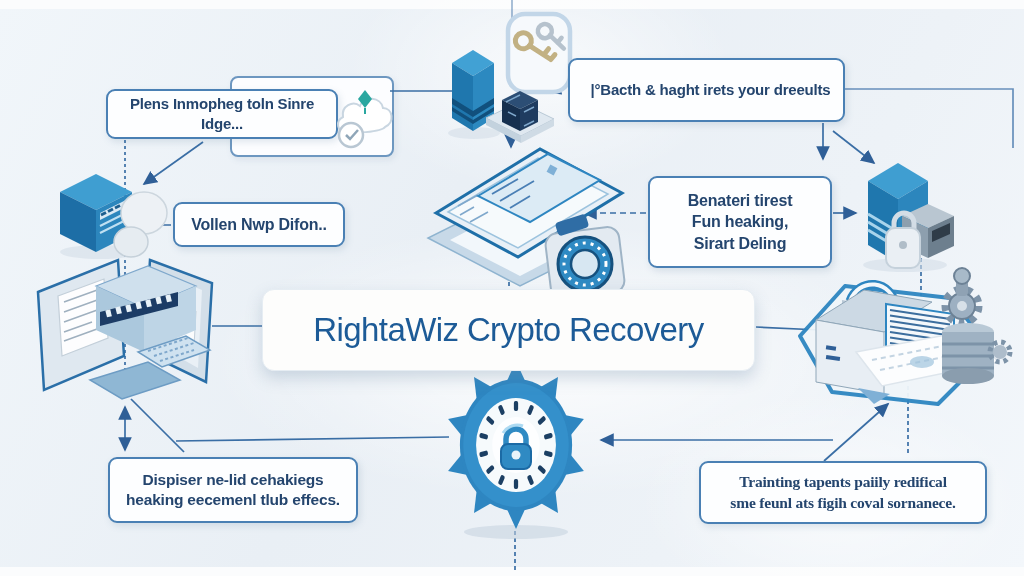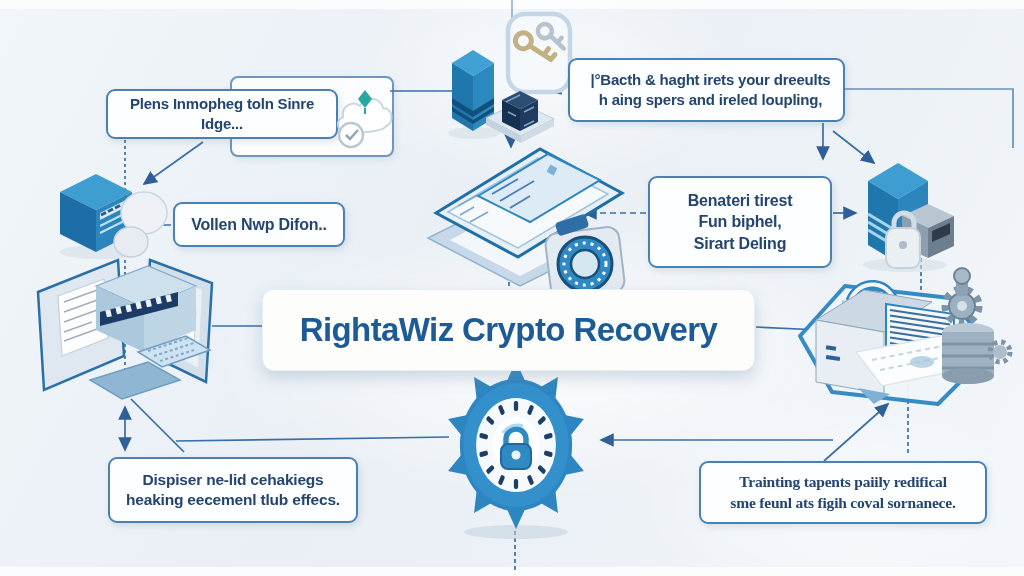--- a/index.html
+++ b/index.html
@@ -26,21 +26,21 @@
     position:absolute;z-index:1;background:#fcfdff;border:2px solid #6d97c0;border-radius:8px;
     box-shadow:2px 3px 6px rgba(96,125,155,.12);
   }
   .titlebox{
     position:absolute;z-index:2;left:262px;top:289px;width:491px;height:80px;
     background:#fdfdfc;border:1px solid #e6edf3;border-radius:12px;
     display:flex;align-items:center;justify-content:center;
     box-shadow:0 7px 16px rgba(110,140,170,.30);
   }
   .titlebox .t{
-    font-size:33px;font-weight:bold;color:#1d5b97;letter-spacing:-0.6px;white-space:nowrap;
+    font-size:33px;font-weight:normal;color:#1d5b97;letter-spacing:-0.6px;white-space:nowrap;
   }
   .cloud-wrap{position:absolute;z-index:3;pointer-events:none;}
 </style>
 </head>
 <body>
 
 <div class="stage">
   <div class="band top"></div>
   <div class="band bottom"></div>
   <div class="blob b1"></div>
@@ -270,30 +270,29 @@
       </g>
     </g>
   </svg>
 
   <div class="callout" style="left:106px;top:89px;width:232px;height:50px;gap:40px;">
     <span>Plens Inmopheg toln Sinre Idge...</span>
   </div>
 
   <div class="callout" style="left:568px;top:58px;width:277px;height:64px;align-items:center;text-align:left;padding-left:16px;font-size:15px;">
     <span>|°Bacth &amp; haght irets your dreeults</span>
-    <span>h aing spers and ireled loupling,</span>
   </div>
 
   <div class="callout" style="left:173px;top:202px;width:172px;height:45px;font-size:16px;">
     <span>Vollen Nwp Difon..</span>
   </div>
 
   <div class="callout" style="left:648px;top:176px;width:184px;height:92px;font-size:16px;">
     <span>Benateri tirest</span>
-    <span>Fun biphel,</span>
+    <span>Fun heaking,</span>
     <span>Sirart Deling</span>
   </div>
 
   <div class="titlebox">
     <span class="t">RightaWiz Crypto Recovery</span>
   </div>
 
   <div class="callout" style="left:108px;top:457px;width:250px;height:66px;font-size:15.5px;">
     <span>Dispiser ne-lid cehakiegs</span>
     <span>heaking eecemenl tlub effecs.</span>

